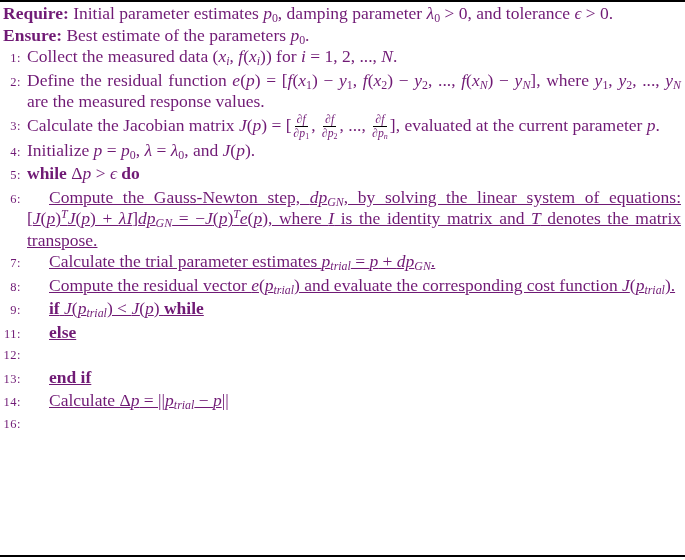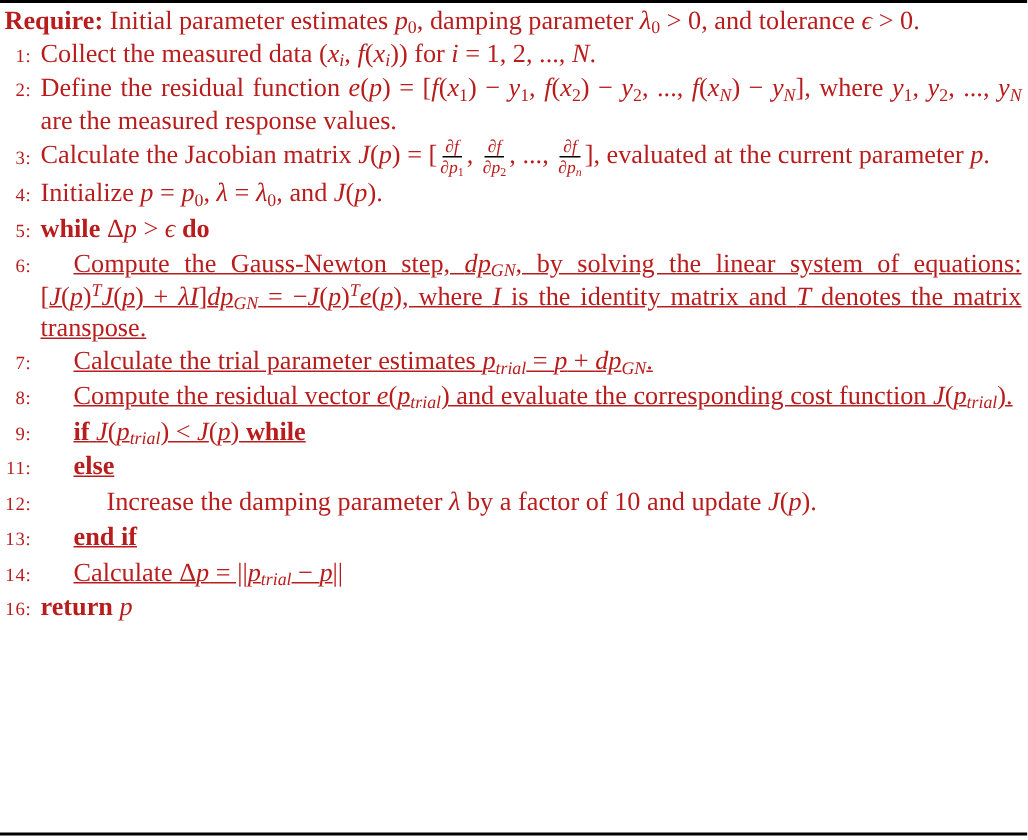--- a/index.html
+++ b/index.html
@@ -1,20 +1,20 @@
 <!DOCTYPE html>
 <html><head>
 <meta charset="utf-8">
 <style>
   html,body{margin:0;padding:0;background:#ffffff;}
   .page{
     position:relative;
     width:685px;height:560px;
     background:#ffffff;
-    color:#b91c1c;
+    color:#701a75;
     font-family:"Liberation Serif","DejaVu Serif",serif;
     font-size:17.5px;
     overflow:hidden;
   }
   .rule{position:absolute;left:0;width:685px;background:#000000;}
   .rule-top{top:0;height:2px;}
   .rule-bottom{top:555px;height:2px;}
   #algo-body{position:absolute;top:2px;left:0;right:0;padding:1px 4px 0 3px;}
   .pre{
     padding-left:30px;text-indent:-30px;
@@ -39,20 +39,21 @@
   .fnum{border-bottom:1px solid #000000;padding:0 2px;}
   .fden{padding:0 1px;}
 </style>
 </head>
 <body>
 
 <div class="page">
   <div class="rule rule-top"></div>
   <div id="algo-body">
       <div class="pre"><span class="label">Require:</span> Initial parameter estimates <span class="i">p</span><span class="sub">0</span>, damping parameter <span class="i">λ</span><span class="sub">0</span> &gt; 0, and tolerance <span class="i">ϵ</span> &gt; 0.</div>
+      <div class="pre"><span class="label">Ensure:</span> Best estimate of the parameters <span class="i">p</span><span class="sub">0</span>.</div>
       <div class="line">
         <span class="num">1:</span>
         <div class="content ind0">Collect the measured data (<span class="i">x</span><span class="sub"><span class="i">i</span></span>, <span class="i">f</span>(<span class="i">x</span><span class="sub"><span class="i">i</span></span>)) for <span class="i">i</span> = 1, 2, ..., <span class="i">N</span>.</div>
       </div>
       <div class="line">
         <span class="num">2:</span>
         <div class="content ind0">Define the residual function <span class="i">e</span>(<span class="i">p</span>) = [<span class="i">f</span>(<span class="i">x</span><span class="sub">1</span>) − <span class="i">y</span><span class="sub">1</span>, <span class="i">f</span>(<span class="i">x</span><span class="sub">2</span>) − <span class="i">y</span><span class="sub">2</span>, ..., <span class="i">f</span>(<span class="i">x</span><span class="sub"><span class="i">N</span></span>) − <span class="i">y</span><span class="sub"><span class="i">N</span></span>], where <span class="i">y</span><span class="sub">1</span>, <span class="i">y</span><span class="sub">2</span>, ..., <span class="i">y</span><span class="sub"><span class="i">N</span></span> are the measured response values.</div>
       </div>
       <div class="line">
         <span class="num">3:</span>
@@ -90,29 +91,27 @@
       <div class="line">
         <span class="num">9:</span>
         <div class="content ind1"><span class="b">if</span> <span class="i">J</span>(<span class="i">p</span><span class="sub"><span class="i">trial</span></span>) &lt; <span class="i">J</span>(<span class="i">p</span>) <span class="b">while</span></div>
       </div>
       <div class="line">
         <span class="num">11:</span>
         <div class="content ind1"><span class="b">else</span></div>
       </div>
       <div class="line">
         <span class="num">12:</span>
-        <div class="content ind2">Increase the damping parameter <span class="i">λ</span> by a factor of 10 and update <span class="i">J</span>(<span class="i">p</span>).</div>
       </div>
       <div class="line">
         <span class="num">13:</span>
         <div class="content ind1"><span class="b">end if</span></div>
       </div>
       <div class="line">
         <span class="num">14:</span>
         <div class="content ind1">Calculate Δ<span class="i">p</span> = ||<span class="i">p</span><span class="sub"><span class="i">trial</span></span> − <span class="i">p</span>||</div>
       </div>
       <div class="line">
         <span class="num">16:</span>
-        <div class="content ind0"><span class="b">return</span> <span class="i">p</span></div>
       </div>
     </div>
   <div class="rule rule-bottom"></div>
 </div>
 
 </body></html>

